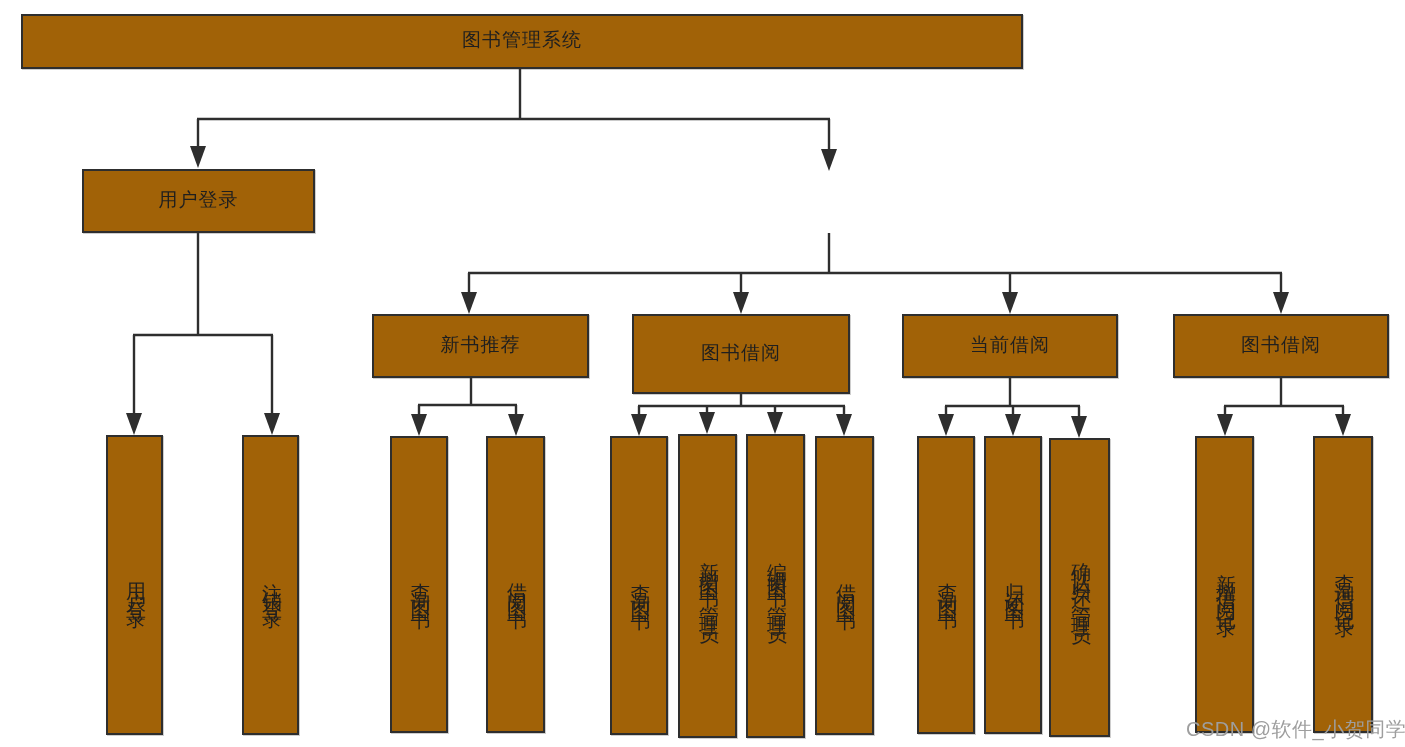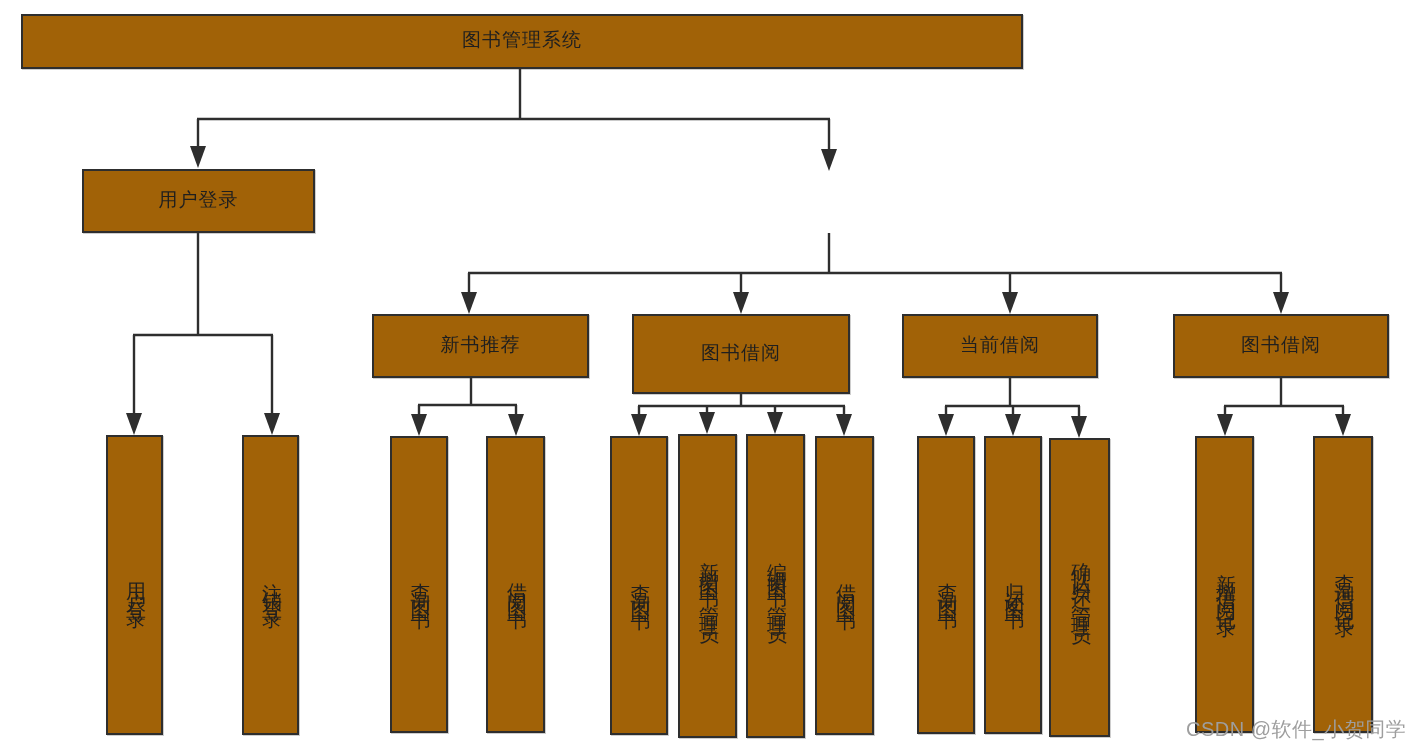--- a/index.html
+++ b/index.html
@@ -124,21 +124,21 @@
   <div class="h-box" style="left:82px;top:169px;width:233px;height:64px">
     <span>用户登录</span>
   </div>
 
   <div class="h-box" style="left:372px;top:314px;width:217px;height:64px">
     <span>新书推荐</span>
   </div>
   <div class="h-box" style="left:632px;top:314px;width:218px;height:80px">
     <span>图书借阅</span>
   </div>
-  <div class="h-box" style="left:902px;top:314px;width:196px;height:64px">
+  <div class="h-box" style="left:902px;top:314px;width:216px;height:64px">
     <span>当前借阅</span>
   </div>
   <div class="h-box" style="left:1173px;top:314px;width:216px;height:64px">
     <span>图书借阅</span>
   </div>
 
   <div class="v-box" style="left:106px;top:435px;width:57px;height:300px">
     <span class="v-text">用户登录</span>
   </div>
   <div class="v-box" style="left:242px;top:435px;width:57px;height:300px">

